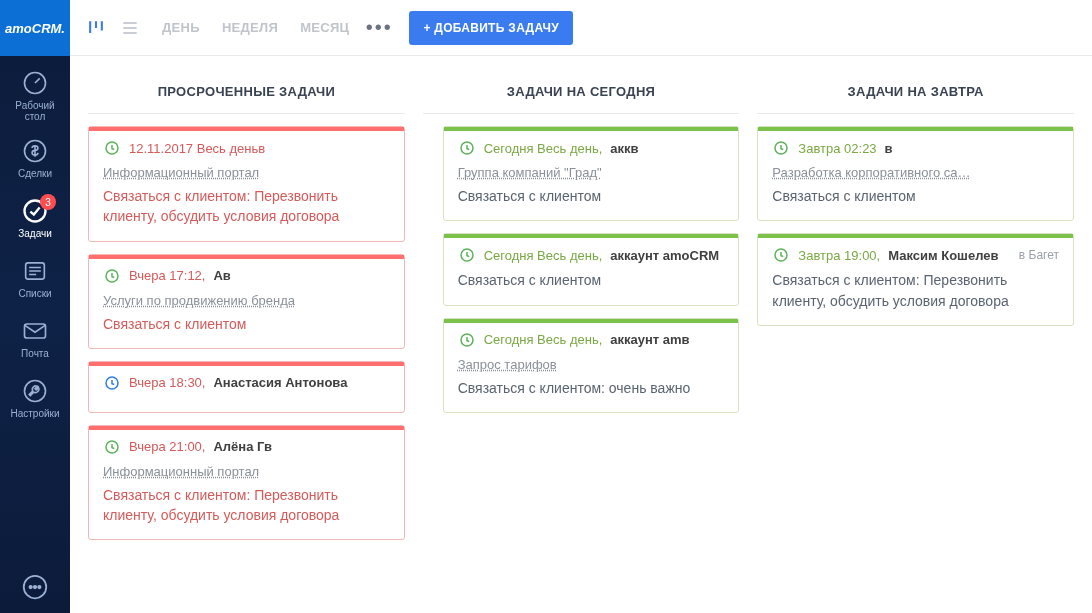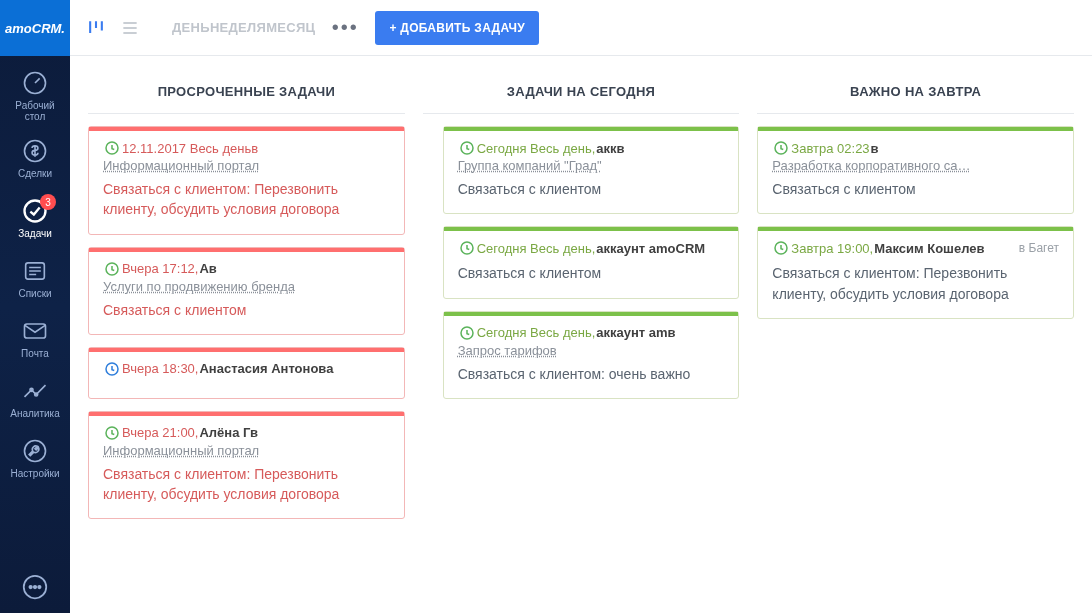--- a/index.html
+++ b/index.html
@@ -19,21 +19,21 @@
   .nav-badge { position:absolute; top:6px; right:14px; background:#ff4d4f; color:#fff; border-radius:50%; width:16px; height:16px; font-size:10px; display:flex; align-items:center; justify-content:center; }
   .nav-bottom { height:52px; display:flex; align-items:center; justify-content:center; color:#9bb0d4; }
 
   
   .main { flex:1; display:flex; flex-direction:column; }
 
   
   .topbar { height:56px; border-bottom:1px solid #e6e9ed; display:flex; align-items:center; padding:0 14px 0 14px; gap:10px; }
   .tb-icon-btn { width:24px; height:24px; display:flex; align-items:center; justify-content:center; color:#b8bec6; cursor:pointer; }
   .tb-icon-btn.blue { color:#3a7cf0; }
-  .tb-period { margin-left:20px; display:flex; }
+  .tb-period { margin-left:10px; display:flex; gap:22px; }
   .tb-period span { font-weight:700; font-size:13px; color:#c0c5cc; letter-spacing:.3px; cursor:pointer; }
   .tb-search { flex:1; display:flex; align-items:center; margin-left:30px; border-left:1px solid #e6e9ed; border-right:1px solid #e6e9ed; height:100%; padding:0 16px; gap:10px; }
   .chip { background:#c4f08e; color:#3a6b00; border:1px solid #9ed657; border-radius:3px; padding:2px 8px; font-size:13px; }
   .search-field { border:none; outline:none; color:#b7bcc3; font-size:14px; flex:1; background:transparent; }
   .search-close { color:#3a7cf0; font-size:20px; cursor:pointer; padding:0 6px; }
   .tb-dots { width:40px; color:#6b7280; font-size:20px; text-align:center; cursor:pointer; letter-spacing:2px; }
   .tb-add { background:#3a7cf0; color:#fff; font-weight:700; font-size:12px; letter-spacing:.3px; border:none; border-radius:3px; padding:10px 14px; cursor:pointer; }
 
   
   .board { flex:1; display:flex; gap:18px; padding:18px 18px; overflow:auto; }
@@ -43,21 +43,21 @@
 
   .card { border:1px solid; border-radius:3px; padding:12px 14px 14px 14px; background:#fff; position:relative; cursor:pointer; }
   .card .top-bar { position:absolute; left:0; right:0; top:0; height:4px; }
   .card.overdue { border-color:#f3b7b7; }
   .card.overdue .top-bar { background:#ff6f6f; }
   .card.today { border-color:#d9e3c3;margin-left:20px; }
   .card.today .top-bar { background:#7cc14a; }
   .card.tomorrow { border-color:#d9e3c3; }
   .card.tomorrow .top-bar { background:#7cc14a; }
 
-  .meta { display:flex; align-items:center; gap:1px; font-size:13px; color:#91979f; margin-bottom:6px; flex-wrap:wrap; }
+  .meta { display:flex; align-items:center; gap:8px; font-size:13px; color:#91979f; margin-bottom:6px; flex-wrap:wrap; }
   .meta-time { color:#d65a5a; }
   .card.today .meta-time, .card.tomorrow .meta-time { color:#7aa843; }
   .meta-who { color:#404040; font-weight:600; }
   .meta-link { color:#8a9099; text-decoration:underline dotted; }
   .meta-right { margin-left:auto; color:#9aa0a7; font-size:12px; }
   .clock { width:18px; height:18px; flex:0 0 18px; }
   .clock svg { display:block; }
   .desc { font-size:14px; color:#d65a5a; line-height:1.45; }
   .card.today .desc, .card.tomorrow .desc { color:#5a6470; }
   .card.tomorrow .desc.alt { color:#5a6470; }
@@ -120,30 +120,20 @@
       <div class="nav-item">
         <span class="icon">
           <svg viewBox="0 0 24 24" fill="none" stroke="currentColor" stroke-width="1.4">
               <rect x="3" y="6" width="18" height="12" rx="2"></rect>
               <path d="M3 7l9 6 9-6"></path>
             </svg>
         </span>
         <span>Почта</span>
       </div>
 
-      <div class="nav-item">
-        <span class="icon">
-          <svg viewBox="0 0 24 24" fill="none" stroke="currentColor" stroke-width="1.4">
-              <path d="M3 17 L9 11 L13 15 L21 7"></path>
-              <circle cx="9" cy="11" r="1.3"></circle>
-              <circle cx="13" cy="15" r="1.3"></circle>
-            </svg>
-        </span>
-        <span>Аналитика</span>
-      </div>
 
       <div class="nav-item">
         <span class="icon">
           <svg viewBox="0 0 24 24" fill="none" stroke="currentColor" stroke-width="1.4">
               <circle cx="12" cy="12" r="9"></circle>
               <path d="M15 9a3 3 0 0 1-4 4L8 16l-1-1 3-3a3 3 0 0 1 4-4l-2 2 1 1 2-2z"></path>
             </svg>
         </span>
         <span>Настройки</span>
       </div>
@@ -306,21 +296,21 @@
               <span class="meta-who">аккаунт amв</span>
               <a class="meta-link">Запрос тарифов</a>
             </div>
             <div class="desc">Связаться с клиентом: очень важно</div>
           </div>
 
         </div>
       </div>
 
       <div class="col">
-        <div class="col-head">ВАЖНО НА ЗАВТРА</div>
+        <div class="col-head">ЗАДАЧИ НА ЗАВТРА</div>
         <div class="cards">
 
           <div class="card tomorrow">
             <div class="top-bar"></div>
             <div class="meta">
               <span class="clock green">
                   <svg viewBox="0 0 24 24" width="18" height="18" fill="none" stroke-width="2">
                     <circle cx="12" cy="12" r="8"></circle>
                     <path d="M12 8v5l3 1"></path>
                   </svg>

